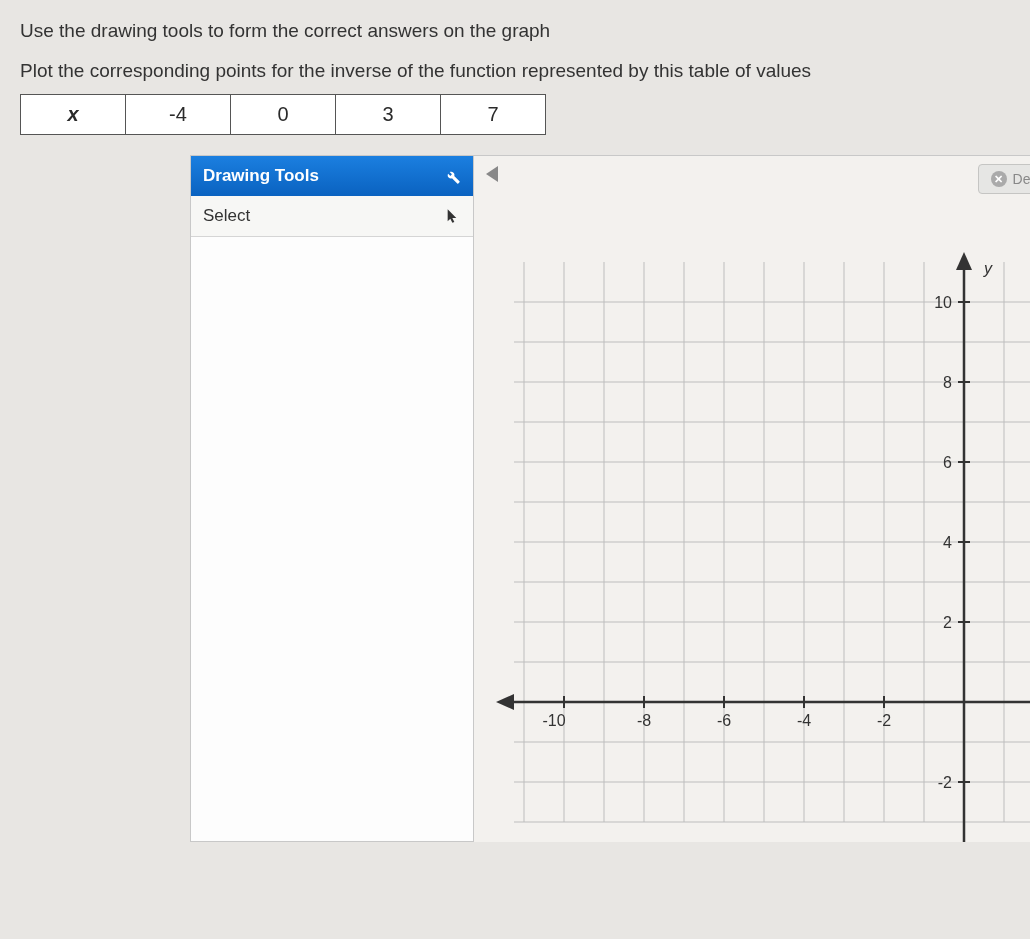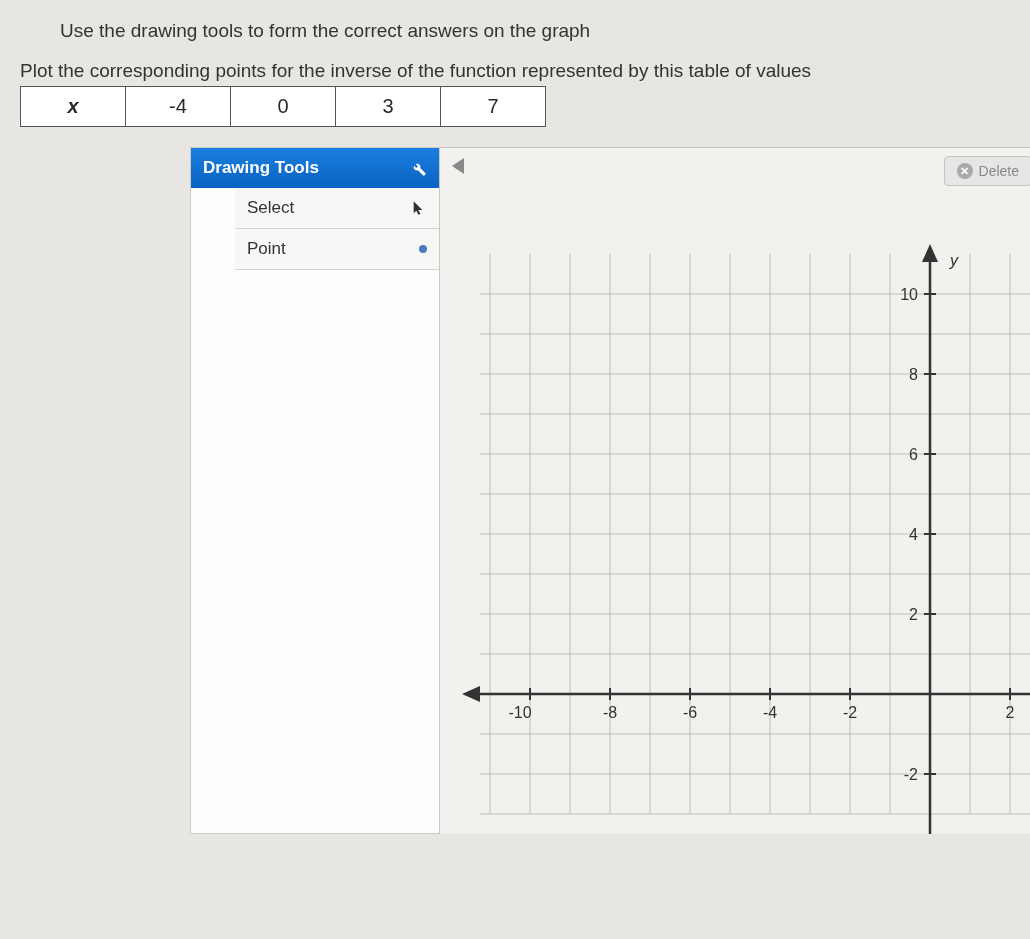--- a/index.html
+++ b/index.html
@@ -10,26 +10,25 @@
     background: #e8e6e3;
     color: #2a2a2a;
     width: 1030px;
     height: 939px;
     overflow: hidden;
   }
   .instruction {
     font-size: 19px;
     color: #333;
     margin-bottom: 18px;
-    margin-left: 40px;
   }
   .subinstruction {
     font-size: 19px;
     color: #333;
-    margin-bottom: 4px;
+    margin-bottom: 12px;
   }
   table.values {
     border-collapse: collapse;
     margin-bottom: 20px;
     background: #fff;
   }
   table.values td {
     border: 1px solid #555;
     width: 105px;
     height: 40px;
@@ -40,21 +39,21 @@
   table.values td.header {
     font-weight: bold;
     font-style: italic;
   }
   .tool-area {
     display: flex;
     margin-left: 170px;
     gap: 0;
   }
   .tools-panel {
-    width: 250px;
+    width: 284px;
     background: #fdfdfd;
     border: 1px solid #c8c8c8;
     flex-shrink: 0;
   }
   .tools-header {
     background: linear-gradient(#1b7fe0, #0a62c0);
     color: #fff;
     font-weight: bold;
     font-size: 17px;
     padding: 10px 12px;
@@ -69,21 +68,20 @@
   .tool-row {
     border-bottom: 1px solid #d5d5d5;
     padding: 10px 12px;
     font-size: 17px;
     color: #333;
     display: flex;
     justify-content: space-between;
     align-items: center;
     cursor: pointer;
     background: #f7f7f5;
-    margin-left: 44px;
   }
   .cursor-icon {
     width: 16px; height: 16px;
   }
   .point-dot {
     width: 8px; height: 8px;
     border-radius: 50%;
     background: #4a7bbf;
   }
   .graph-panel {
@@ -165,24 +163,20 @@
       <span>Drawing Tools</span>
       <svg class="wrench-icon" viewBox="0 0 24 24">
           <path d="M22 19l-7-7c.6-1.5.3-3.3-1-4.5-1.4-1.4-3.5-1.6-5.1-.7l3 3-2.1 2.1-3-3c-.9 1.6-.7 3.7.7 5.1 1.2 1.2 3 1.6 4.5 1l7 7c.4.4 1 .4 1.4 0l1.6-1.6c.4-.4.4-1 0-1.4z"></path>
         </svg>
     </div>
     <div class="tool-row">
       <span>Select</span>
       <svg class="cursor-icon" viewBox="0 0 24 24">
           <path fill="#333" d="M4 2l0 18 4-4 3 6 3-1-3-6 6 0z"></path>
         </svg>
-    </div>
-    <div class="tool-row">
-      <span>Point</span>
-      <span class="point-dot"></span>
     </div>
   </div>
 
   <div class="graph-panel">
     <div class="graph-hint">
       <div class="hint-arrow"></div>
     </div>
     <div class="delete-btn">
       <span class="del-x">✕</span>
       <span>Delete</span>

